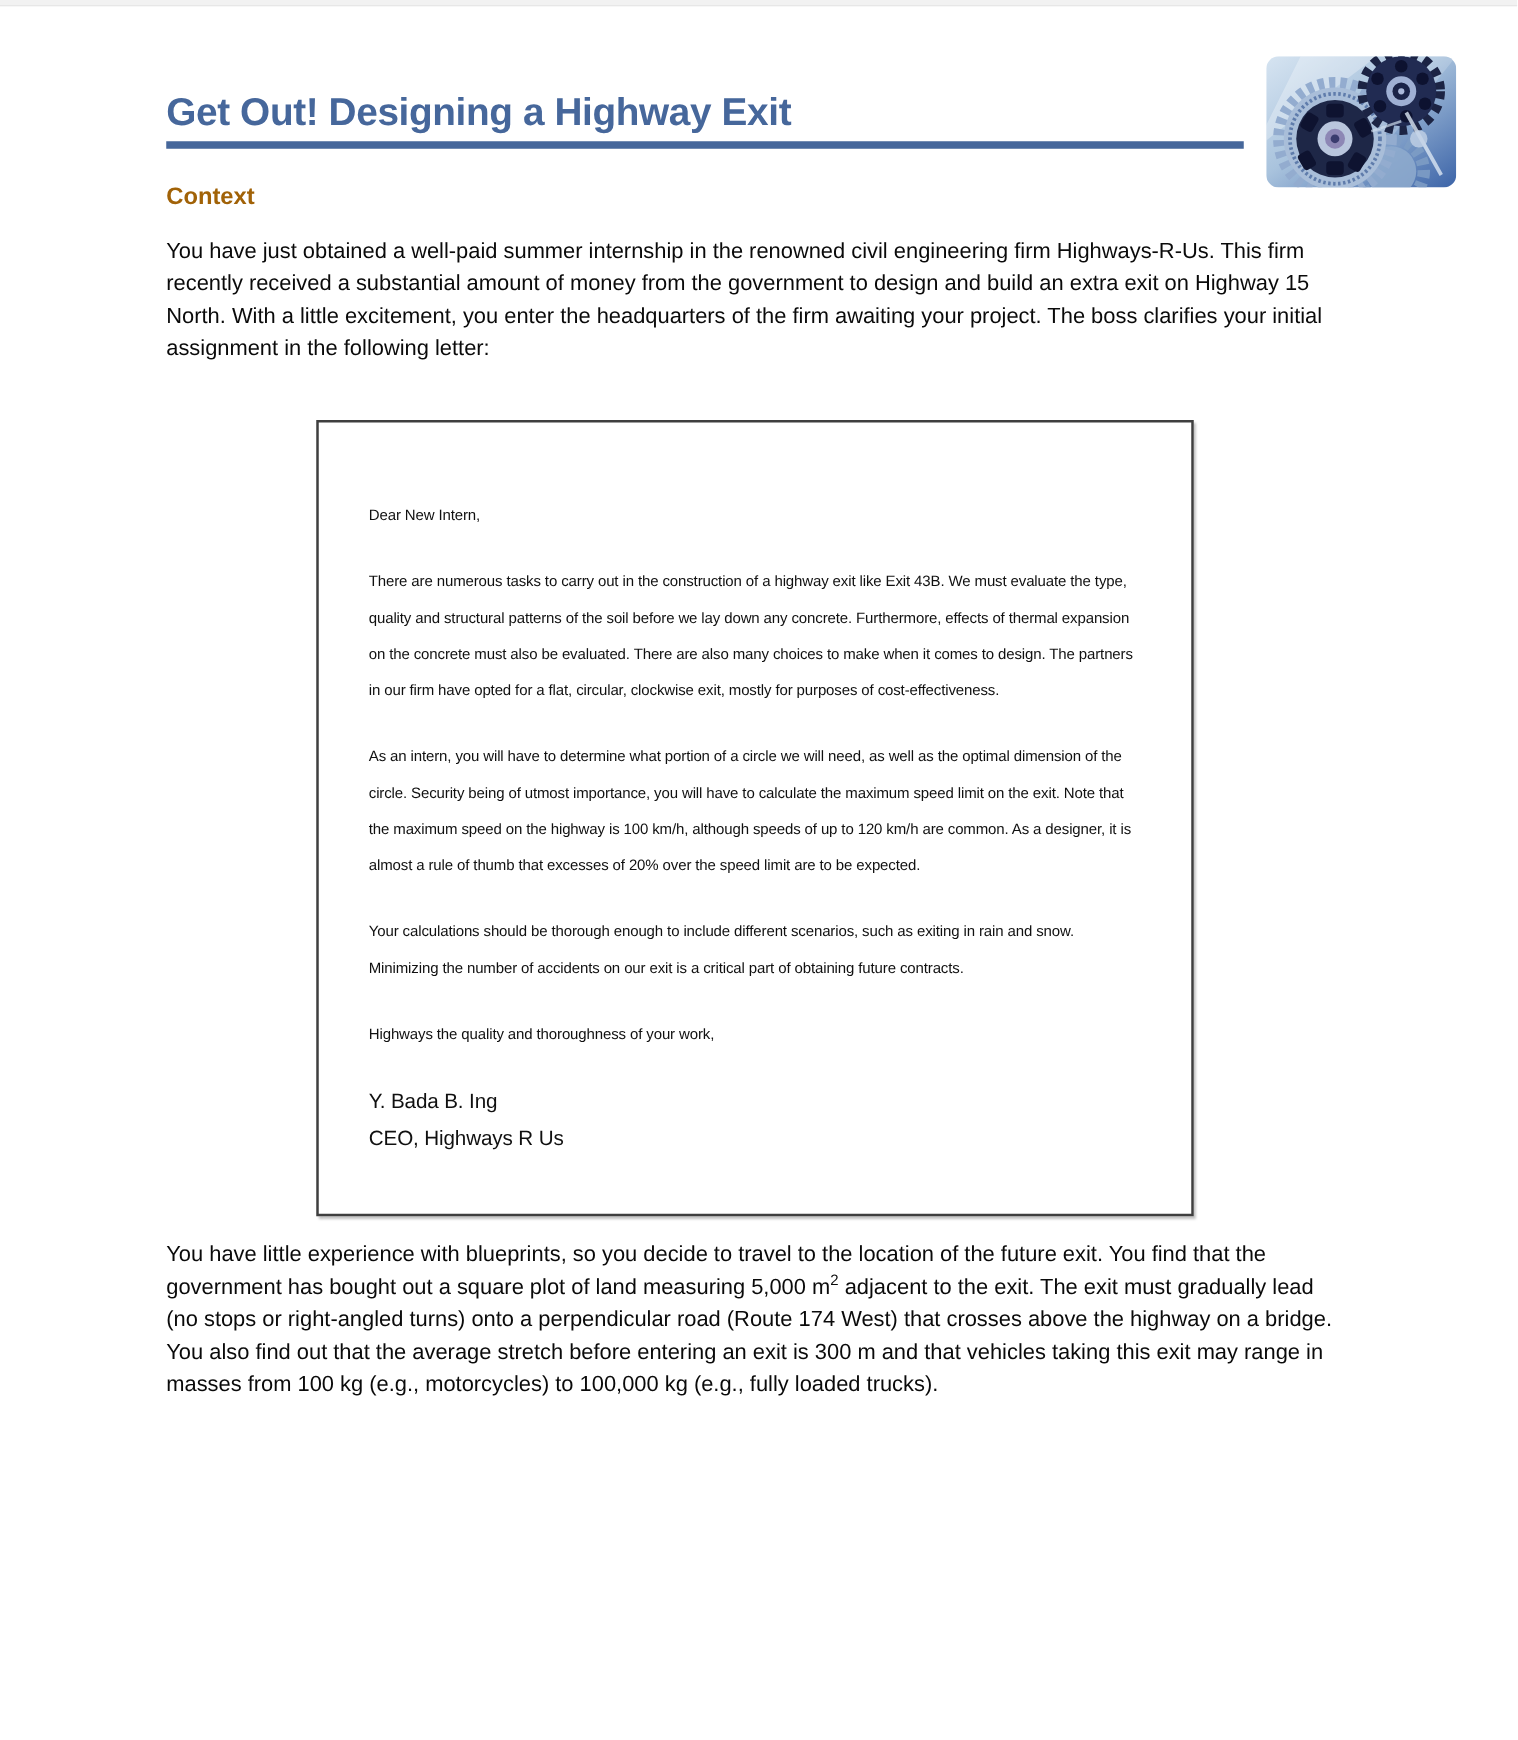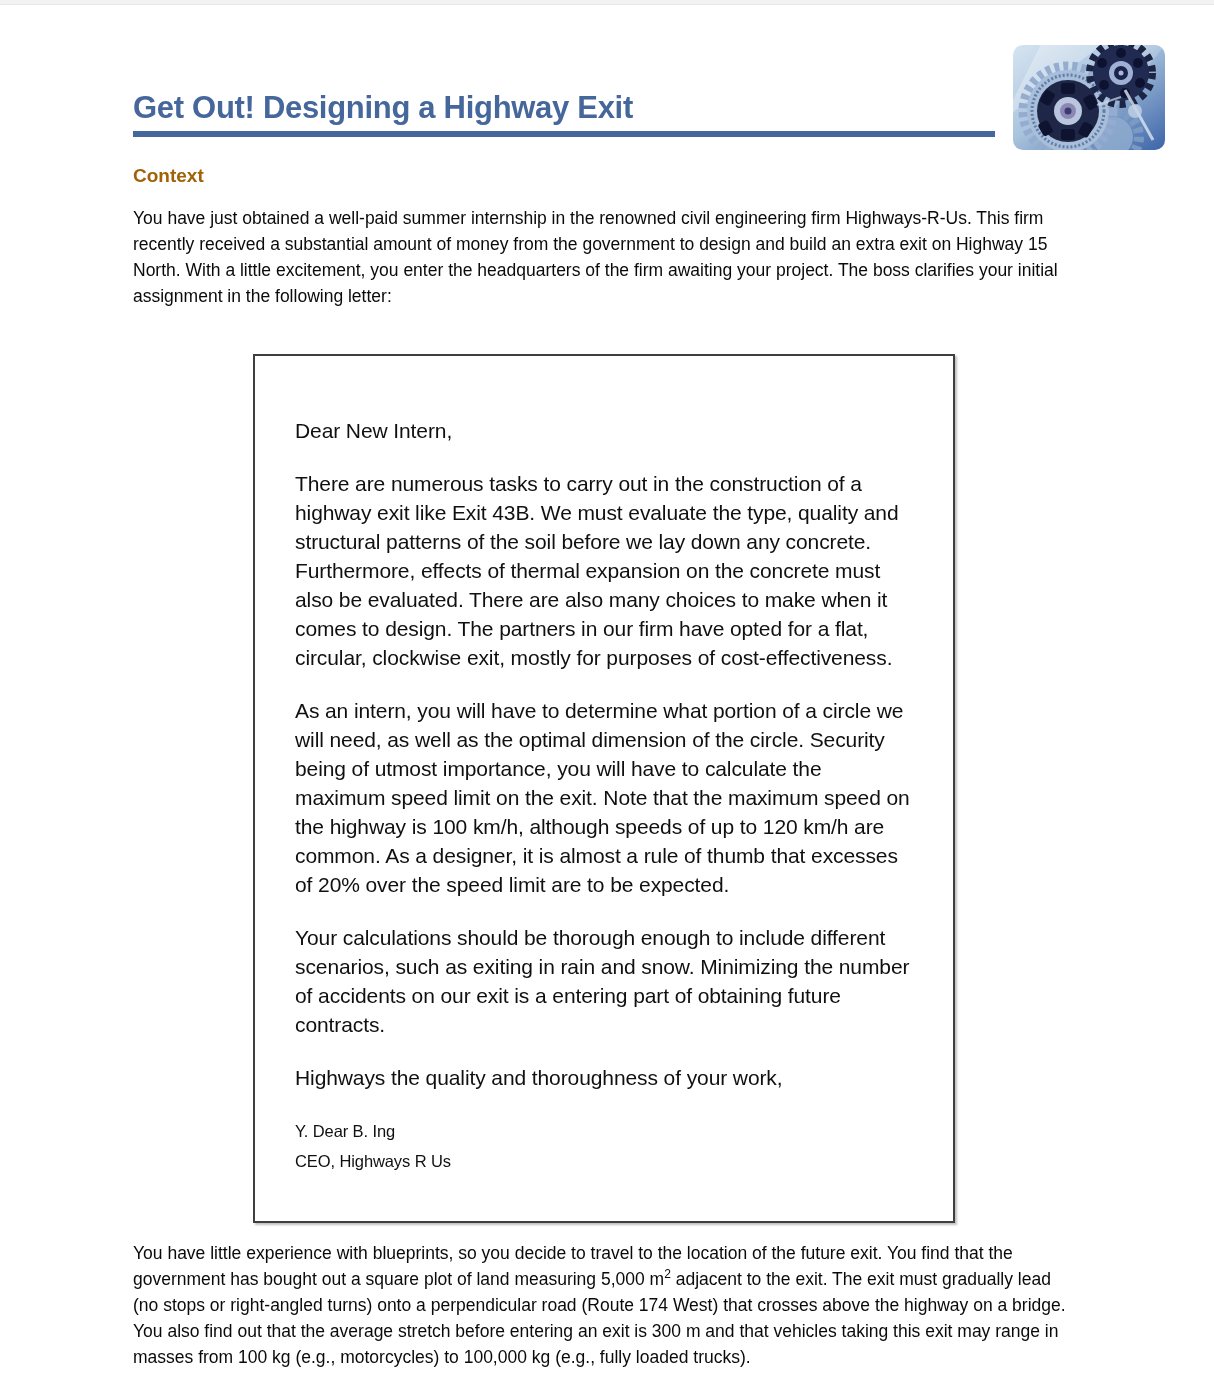--- a/index.html
+++ b/index.html
@@ -23,21 +23,21 @@
     position: absolute;
     top: 45px;
     left: 1013px;
     width: 152px;
     height: 105px;
   }
   .content {
     position: relative;
     margin-left: 133px;
     width: 955px;
-    padding-top: 90px;
+    padding-top: 72px;
   }
   h1.title {
     margin: 0;
     font-size: 31px;
     font-weight: bold;
     letter-spacing: -0.3px;
     color: #46679b;
     line-height: 36px;
   }
   .title-rule {
@@ -68,21 +68,21 @@
     margin-top: 45px;
     margin-left: 120px;
     width: 702px;
     border: 2px solid #3f3f3f;
     box-shadow: 2px 2px 2px rgba(0,0,0,0.25);
     padding: 60px 37px 45px 40px;
     background: #ffffff;
   }
   .letter-text {
     margin: 0 0 24px 0;
-    font-size: 21px;
+    font-size: 12px;
     letter-spacing: -0.1px;
     line-height: 29px;
     color: #101010;
   }
   .sig-line {
     margin: 0;
     font-size: 16.5px;
     letter-spacing: -0.1px;
     line-height: 30px;
     color: #101010;
@@ -157,21 +157,21 @@
     <div class="title-rule"></div>
 
     <h2 class="section-heading">Context</h2>
 
     <p class="body-text">You have just obtained a well-paid summer internship in the renowned civil engineering firm Highways-R-Us. This firm recently received a substantial amount of money from the government to design and build an extra exit on Highway 15 North. With a little excitement, you enter the headquarters of the firm awaiting your project. The boss clarifies your initial assignment in the following letter:</p>
 
     <div class="letter-box">
       <p class="letter-text">Dear New Intern,</p>
       <p class="letter-text">There are numerous tasks to carry out in the construction of a highway exit like Exit 43B. We must evaluate the type, quality and structural patterns of the soil before we lay down any concrete. Furthermore, effects of thermal expansion on the concrete must also be evaluated. There are also many choices to make when it comes to design. The partners in our firm have opted for a flat, circular, clockwise exit, mostly for purposes of cost-effectiveness.</p>
       <p class="letter-text">As an intern, you will have to determine what portion of a circle we will need, as well as the optimal dimension of the circle. Security being of utmost importance, you will have to calculate the maximum speed limit on the exit. Note that the maximum speed on the highway is 100 km/h, although speeds of up to 120 km/h are common. As a designer, it is almost a rule of thumb that excesses of 20% over the speed limit are to be expected.</p>
-      <p class="letter-text">Your calculations should be thorough enough to include different scenarios, such as exiting in rain and snow. Minimizing the number of accidents on our exit is a entering part of obtaining future contracts.</p>
+      <p class="letter-text">Your calculations should be thorough enough to include different scenarios, such as exiting in rain and snow. Minimizing the number of accidents on our exit is a critical part of obtaining future contracts.</p>
       <p class="letter-text">Highways the quality and thoroughness of your work,</p>
-      <div class="sig-line">Y. Dear B. Ing</div>
+      <div class="sig-line">Y. Bada B. Ing</div>
       <div class="sig-line">CEO, Highways R Us</div>
     </div>
 
     <p class="body-text outro"><span>You have little experience with blueprints, so you decide to travel to the location of the future exit. You find that the government has bought out a square plot of land measuring 5,000 m</span><sup>2</sup><span> adjacent to the exit. The exit must gradually lead (no stops or right-angled turns) onto a perpendicular road (Route 174 West) that crosses above the highway on a bridge. You also find out that the average stretch before entering an exit is 300 m and that vehicles taking this exit may range in masses from 100 kg (e.g., motorcycles) to 100,000 kg (e.g., fully loaded trucks).</span></p>
   </div>
 </div>
 
 </body></html>

